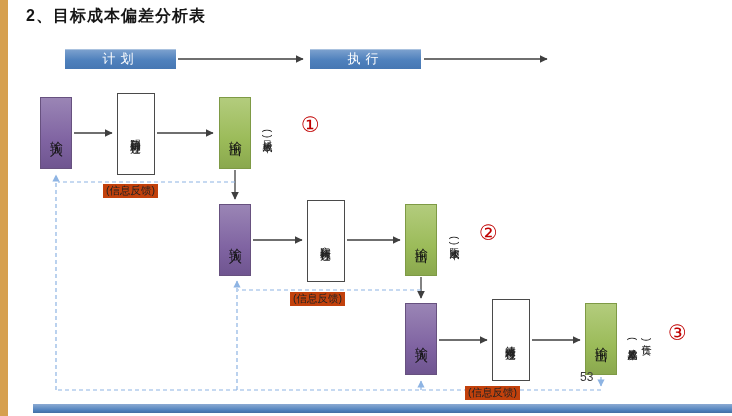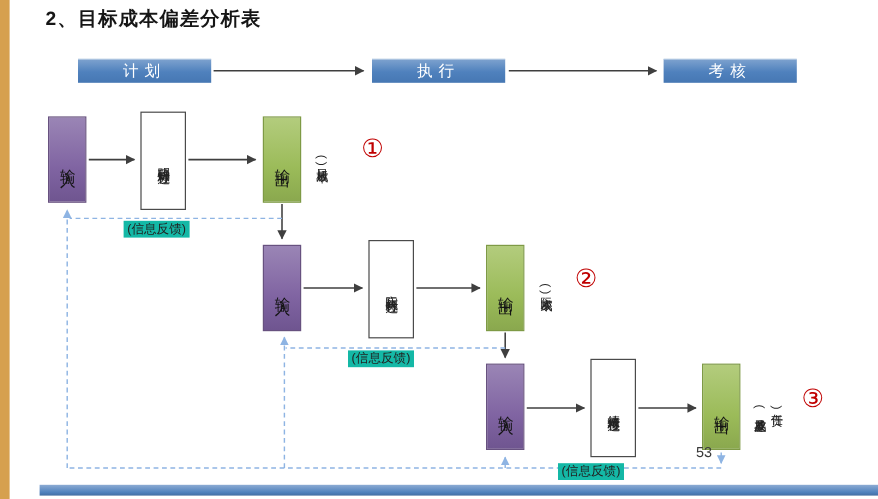--- a/index.html
+++ b/index.html
@@ -1,50 +1,49 @@
 <!DOCTYPE html>
 <html style="--header-blue: #4F81BD; --input-purple: #8064A2; --output-green: #9BBB59; --process-border: #4A4A4A; --badge-red: #C00000; --feedback-dash-blue: #8EB4E3; --strip-gold: #D6A04F; --arrow-dark: #3F3F3F;"><head>
 <meta charset="utf-8">
 <style>
   html,body{margin:0;padding:0;background:#fff;font-family:"Liberation Sans","DejaVu Sans",sans-serif;}
   .slide{position:relative;width:732px;height:416px;background:#fff;overflow:hidden;}
   .edge-strip{position:absolute;left:0;top:0;width:8px;height:416px;background:var(--strip-gold,#d6a04f);}
-  .title{position:absolute;left:38px;top:6px;font-size:16px;font-weight:bold;color:#161616;letter-spacing:1px;}
+  .title{position:absolute;left:26px;top:6px;font-size:16px;font-weight:bold;color:#161616;letter-spacing:1px;}
   .stage{position:absolute;top:49px;width:111px;height:20px;
     background:linear-gradient(180deg,#7fa3cf 0%,var(--header-blue,#4f81bd) 55%,#4677b3 100%);
     color:#fff;font-size:13px;display:flex;align-items:center;justify-content:center;
     letter-spacing:5px;box-shadow:inset 0 1px 0 rgba(255,255,255,.35);}
   .box{position:absolute;display:flex;align-items:center;justify-content:center;box-sizing:border-box;}
   .io{width:32px;height:72px;font-size:13px;color:#141414;}
   .purple{background:linear-gradient(180deg,#9a85b5 0%,var(--input-purple,#8064a2) 60%,#6f5590 100%);border:1px solid #67517f;}
   .green{background:linear-gradient(180deg,#b3cc7d 0%,var(--output-green,#9bbb59) 60%,#8aa84e 100%);border:1px solid #7e9a45;}
   .process{width:38px;height:82px;background:#fff;border:1.3px solid var(--process-border,#4a4a4a);font-size:10.5px;color:#222;}
   .vtext{writing-mode:vertical-lr;text-orientation:mixed;letter-spacing:3px;}
   .process .vtext{letter-spacing:1px;}
   .vlabel{position:absolute;display:flex;align-items:center;justify-content:center;font-size:10px;color:#222;}
   .vlabel .vtext{letter-spacing:.5px;white-space:pre-line;line-height:14px;}
   .badge{position:absolute;font-size:21px;color:var(--badge-red,#c00000);line-height:1;}
-  .feedback{position:absolute;font-size:10.5px;color:#222;background:#14b8a6;padding:0 3px;white-space:nowrap;}
+  .feedback{position:absolute;font-size:10.5px;color:#222;background:#c2410c;padding:0 3px;white-space:nowrap;}
   .page-number{position:absolute;left:580px;top:370px;font-size:12px;color:#3a3a3a;}
   .bottom-bar{position:absolute;left:33px;top:404px;width:699px;height:9px;
     background:linear-gradient(180deg,#8cabd3,#4f81bd 70%,#436ea2);}
   svg.connectors{position:absolute;left:0;top:0;pointer-events:none;}
 </style>
 </head>
 <body>
 
 <div class="slide">
 
   <div class="edge-strip"></div>
 
   <div class="title">2、目标成本偏差分析表</div>
 
   <div class="stage" style="left:65px">计划</div>
   <div class="stage" style="left:310px">执行</div>
-  <div class="stage" style="left:553px">考核</div>
 
   <svg class="connectors" width="732" height="416" viewBox="0 0 732 416">
     <defs>
       <marker id="mA" markerWidth="8" markerHeight="8" refX="5.5" refY="3" orient="auto">
         <path d="M0,0 L6,3 L0,6 Z" fill="#3f3f3f"></path>
       </marker>
       <marker id="mB" markerWidth="8" markerHeight="8" refX="5.5" refY="3" orient="auto">
         <path d="M0,0 L6,3 L0,6 Z" fill="#8EB4E3"></path>
       </marker>
     </defs>

